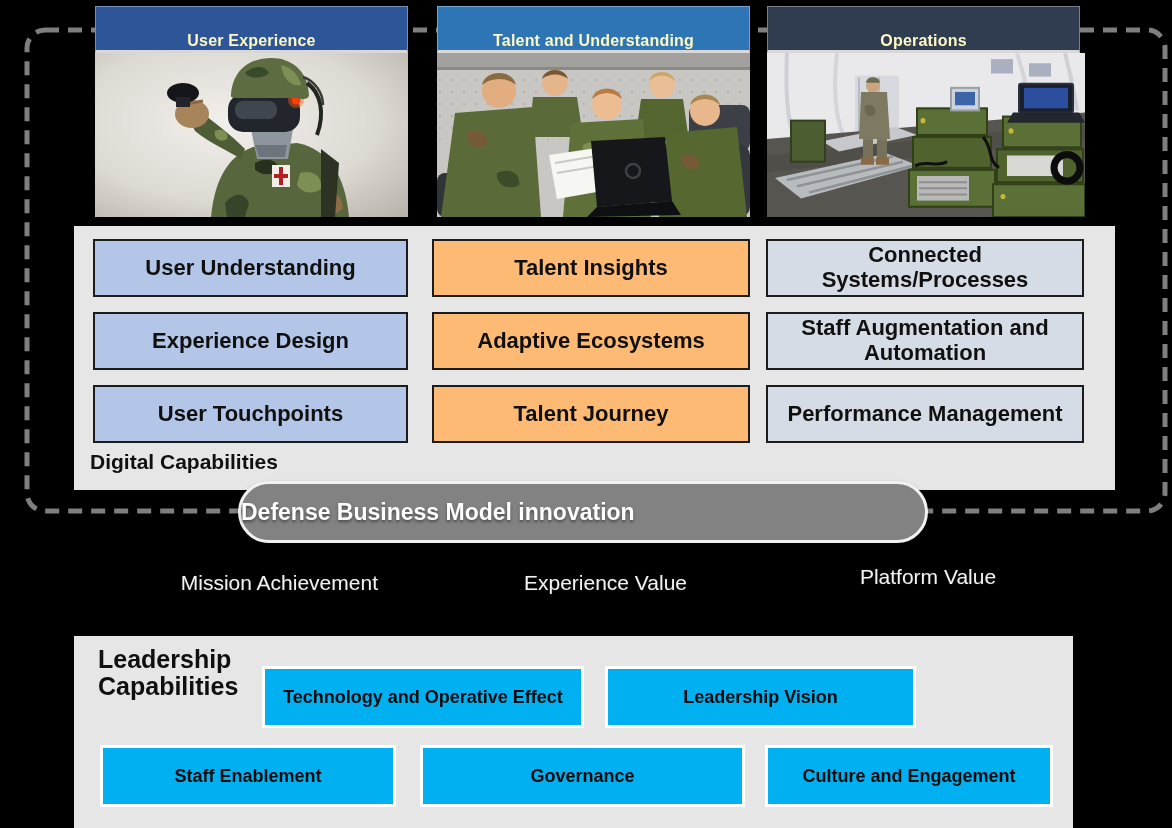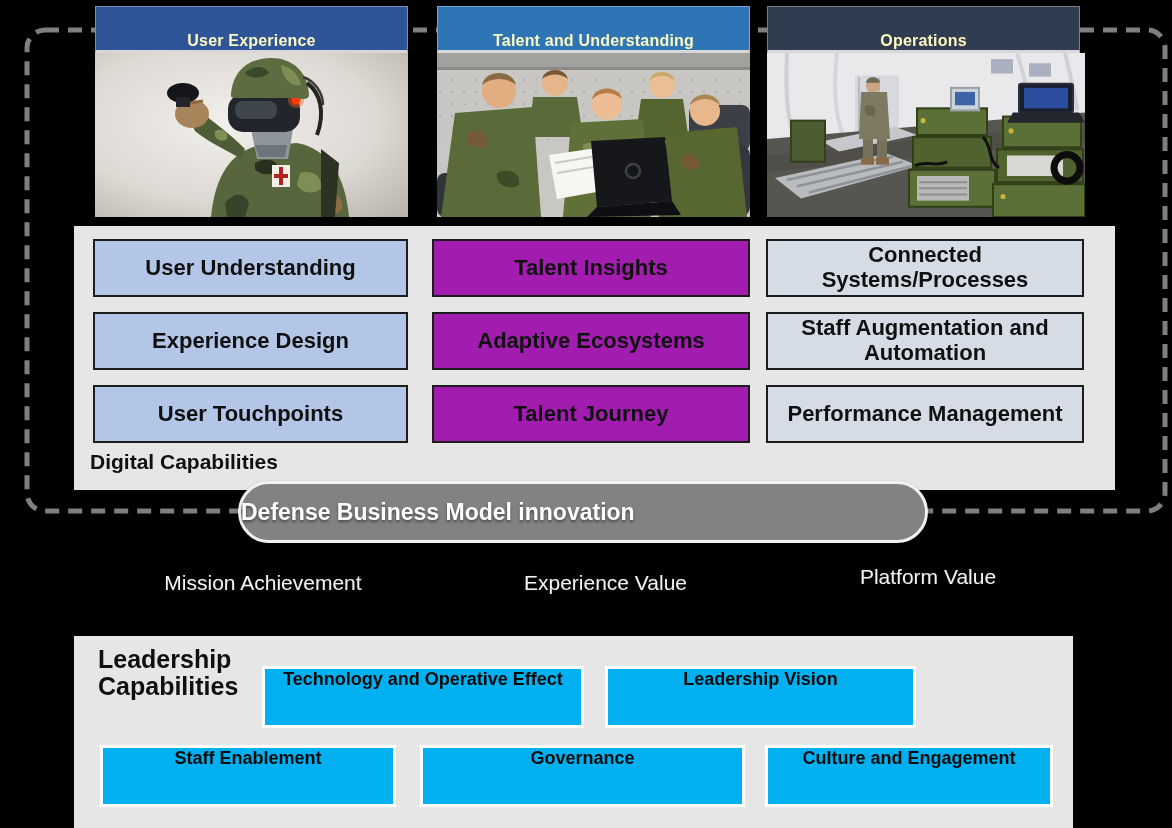--- a/index.html
+++ b/index.html
@@ -20,42 +20,42 @@
   #photo-ux{left:95px;width:313px;}
   #photo-talent{left:437px;width:313px;}
   #photo-ops{left:767px;width:318px;}
   .photo svg{display:block;width:100%;height:100%;}
   
   #digital-panel{left:74px;top:226px;width:1041px;height:264px;background:#e7e6e6;}
   .cap-box{position:absolute;display:flex;align-items:center;justify-content:center;
     border:2px solid #1c1c1c;box-sizing:border-box;font-weight:bold;font-size:22px;color:#101010;
     text-align:center;line-height:1.12;padding:0 12px;}
   .col0{background:#b4c6e7;left:19px;width:315px;}
-  .col1{background:#a21caf;left:358px;width:318px;}
+  .col1{background:#fdba74;left:358px;width:318px;}
   .col2{background:#d6dce5;left:692px;width:318px;}
   .row0{top:13px;height:58px;}
   .row1{top:86px;height:58px;}
   .row2{top:159px;height:58px;}
   #digital-label{left:16px;top:224px;font-weight:bold;font-size:21px;color:#101010;}
   
   #banner-pill{left:238px;top:481px;width:690px;height:62px;background:#828282;
     border:3px solid #f1f1f1;border-radius:34px;box-sizing:border-box;
     display:flex;align-items:center;justify-content:flex-start;color:#fff;font-weight:bold;
     font-size:23px;text-shadow:0 2px 3px rgba(0,0,0,.45);box-shadow:0 3px 5px rgba(0,0,0,.35);}
   
   .value-label{color:#f2f2f2;font-size:21px;font-weight:400;text-align:center;
     text-shadow:0 0 2px rgba(40,40,40,.9);}
-  #value-mission{left:148px;top:571px;width:230px;}
+  #value-mission{left:148px;top:571px;width:230px;text-align:right;}
   #value-experience{left:498px;top:571px;width:215px;}
   #value-platform{left:838px;top:565px;width:180px;}
   
   #leadership-panel{left:74px;top:636px;width:999px;height:192px;background:#e7e6e6;}
   #leadership-label{left:24px;top:10px;position:absolute;font-weight:bold;font-size:25px;
     color:#101010;line-height:27px;white-space:pre-line;}
-  .lead-box{position:absolute;display:flex;justify-content:center;
+  .lead-box{position:absolute;display:flex;align-items:center;justify-content:center;
     background:#00b0f0;border:3px solid #fff;box-sizing:border-box;font-weight:bold;
     font-size:18px;color:#0b0b0b;text-align:center;line-height:1.15;padding:0 14px;}
   #lead-tech{left:188px;top:30px;width:322px;height:62px;}
   #lead-vision{left:531px;top:30px;width:311px;height:62px;}
   #lead-staff{left:26px;top:109px;width:296px;height:62px;}
   #lead-gov{left:346px;top:109px;width:325px;height:62px;}
   #lead-culture{left:691px;top:109px;width:288px;height:62px;}
 </style>
 </head>
 <body>

